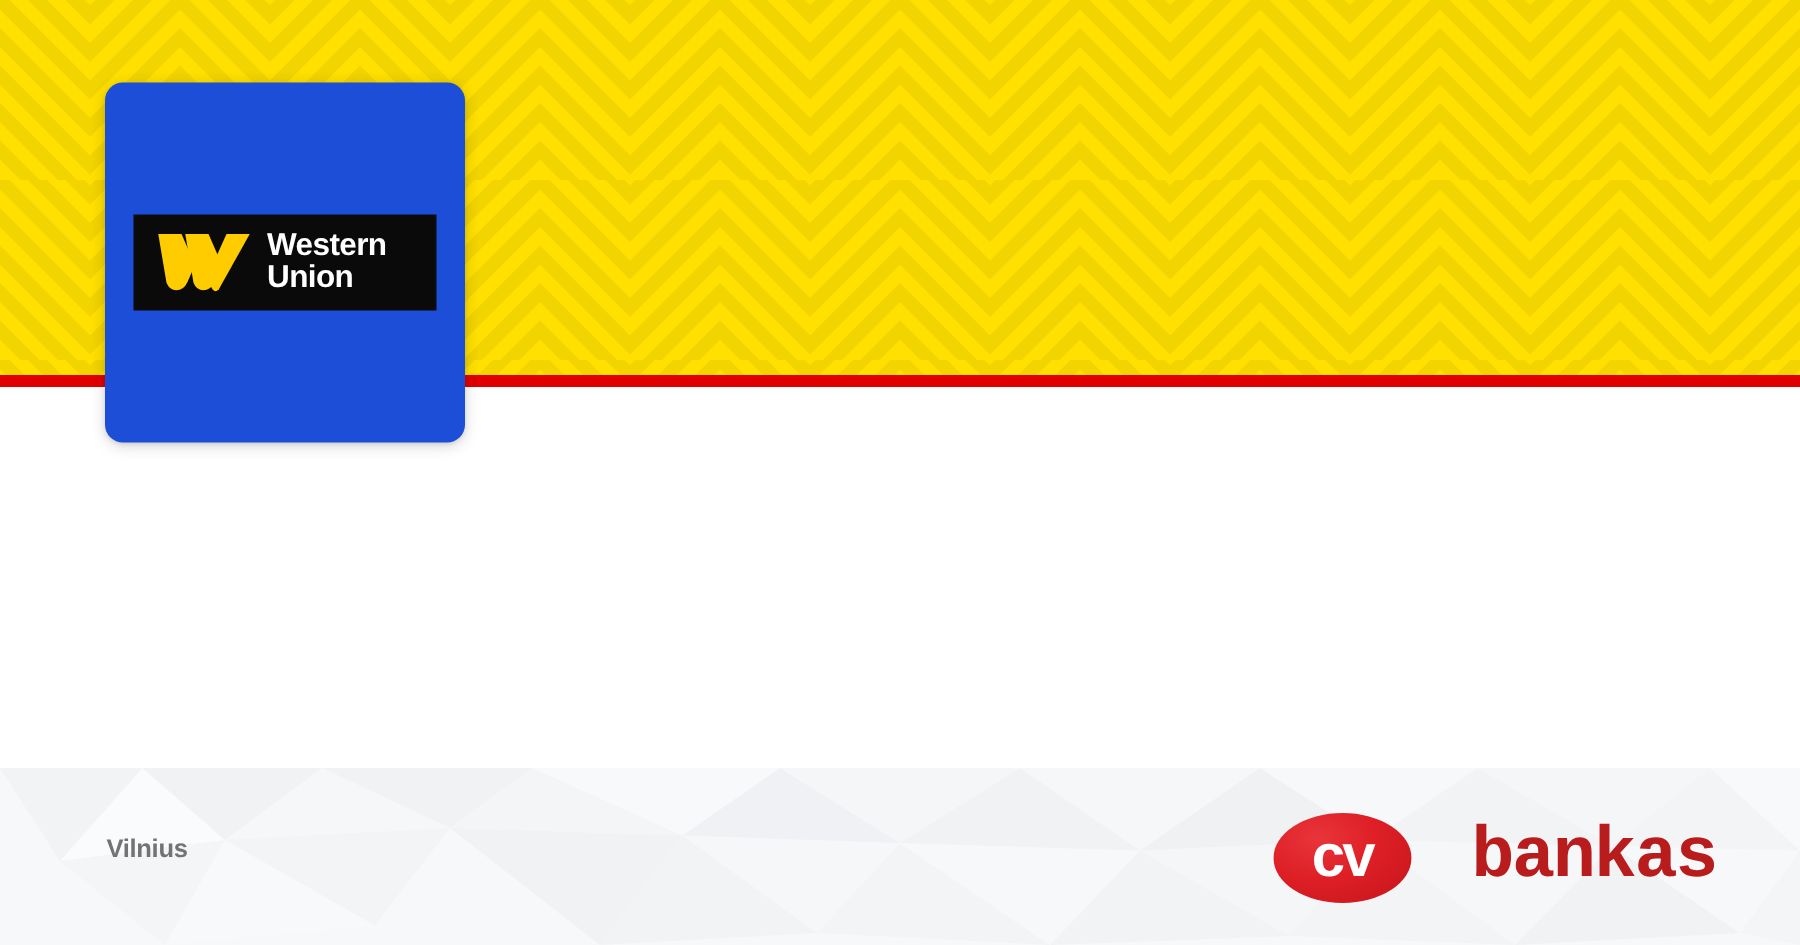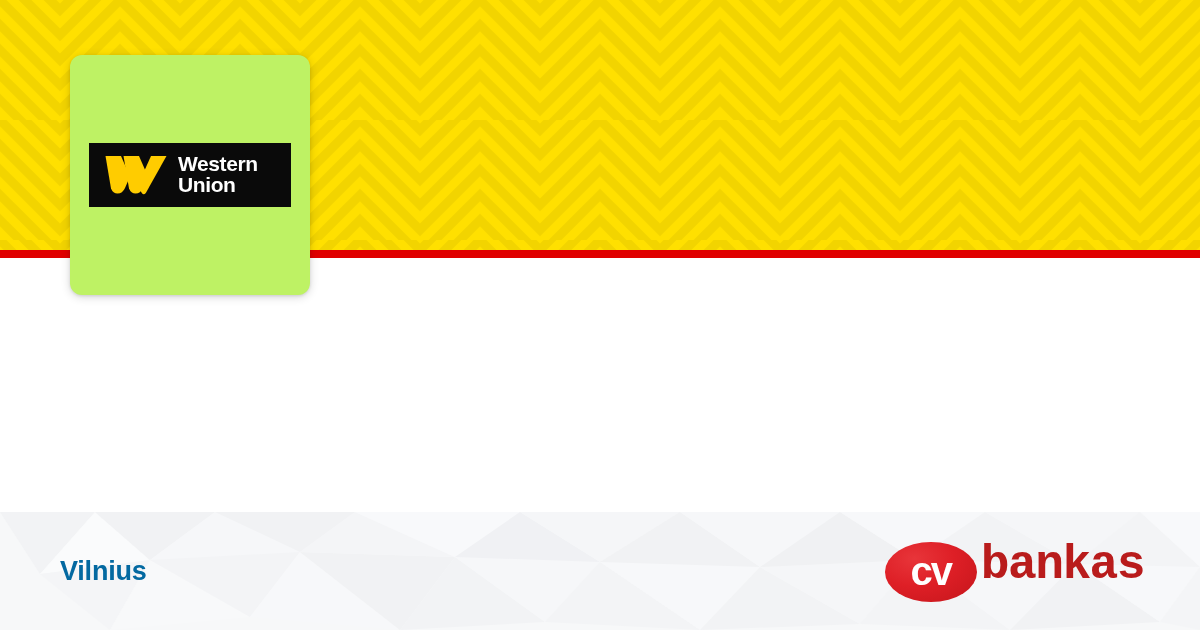--- a/index.html
+++ b/index.html
@@ -31,21 +31,21 @@
   #header-rule {
     position:absolute; left:0; top:250px;
     width:1200px; height:8px;
     background:#E00000;
   }
 
   
   #logo-card {
     position:absolute; left:70px; top:55px;
     width:240px; height:240px;
-    background:#bef264;
+    background:#1d4ed8;
     border-radius:12px;
     box-shadow:0 2px 10px rgba(0,0,0,0.16), 0 1px 3px rgba(0,0,0,0.10);
     display:flex; align-items:center; justify-content:center;
   }
   #company-logo {
     width:202px; height:64px;
     background:#0A0A0A;
     display:flex; align-items:center;
     padding-left:16px;
     gap:11px;
@@ -83,33 +83,34 @@
     position:absolute; left:0; top:512px;
     width:1200px; height:118px;
     background:#F7F8F9;
     overflow:hidden;
   }
   #poly-pattern {
     position:absolute; left:0; top:0;
     width:1200px; height:118px;
   }
   #footer-location {
-    position:absolute; left:60px; top:556px;
-    font-family:"Liberation Sans", sans-serif;
-    font-size:27px;
-    font-weight:bold;
-    color:#0369a1;
+    position:absolute; left:71px; top:556px;
+    font-family:"Liberation Sans", sans-serif;
+    font-size:17px;
+    font-weight:bold;
+    color:#737373;
     letter-spacing:-0.2px;
   }
 
   
   #brand-logo {
     position:absolute; right:56px; top:542px;
-    display:flex; align-items:flex-start;
+    display:flex; align-items:center;
     height:60px;
+    gap:36px;
   }
   #brand-badge {
     position:relative;
     width:92px; height:60px;
     background:#DE1F26;
     background-image:radial-gradient(ellipse at 32% 28%, #E8353A 0%, #DE1F26 45%, #C4151B 100%);
     border-radius:50%;
     display:flex; align-items:center; justify-content:center;
     z-index:2;
   }

